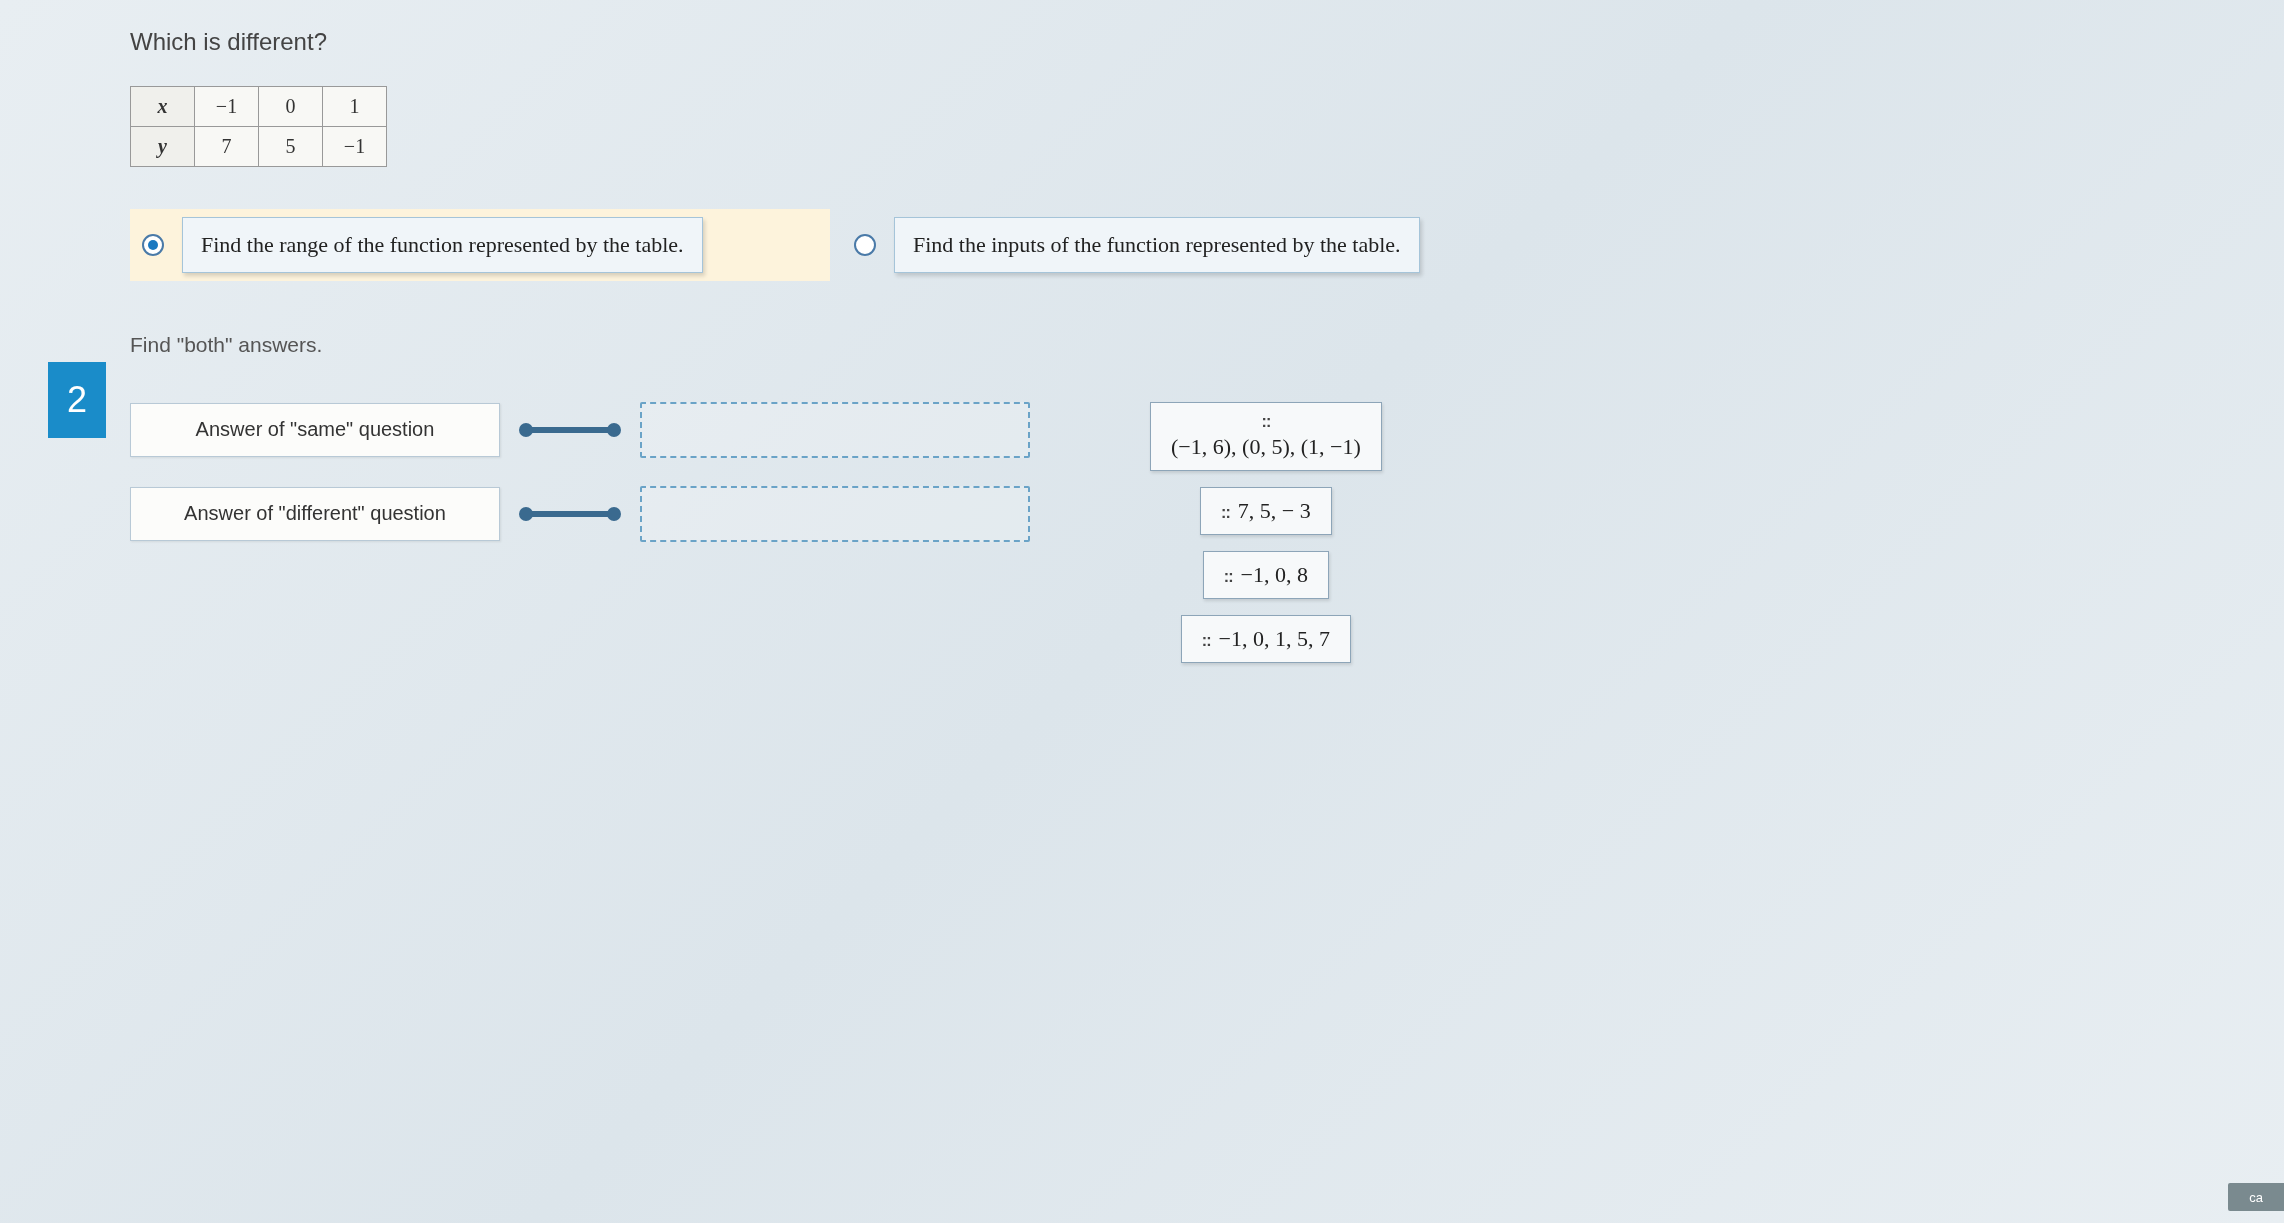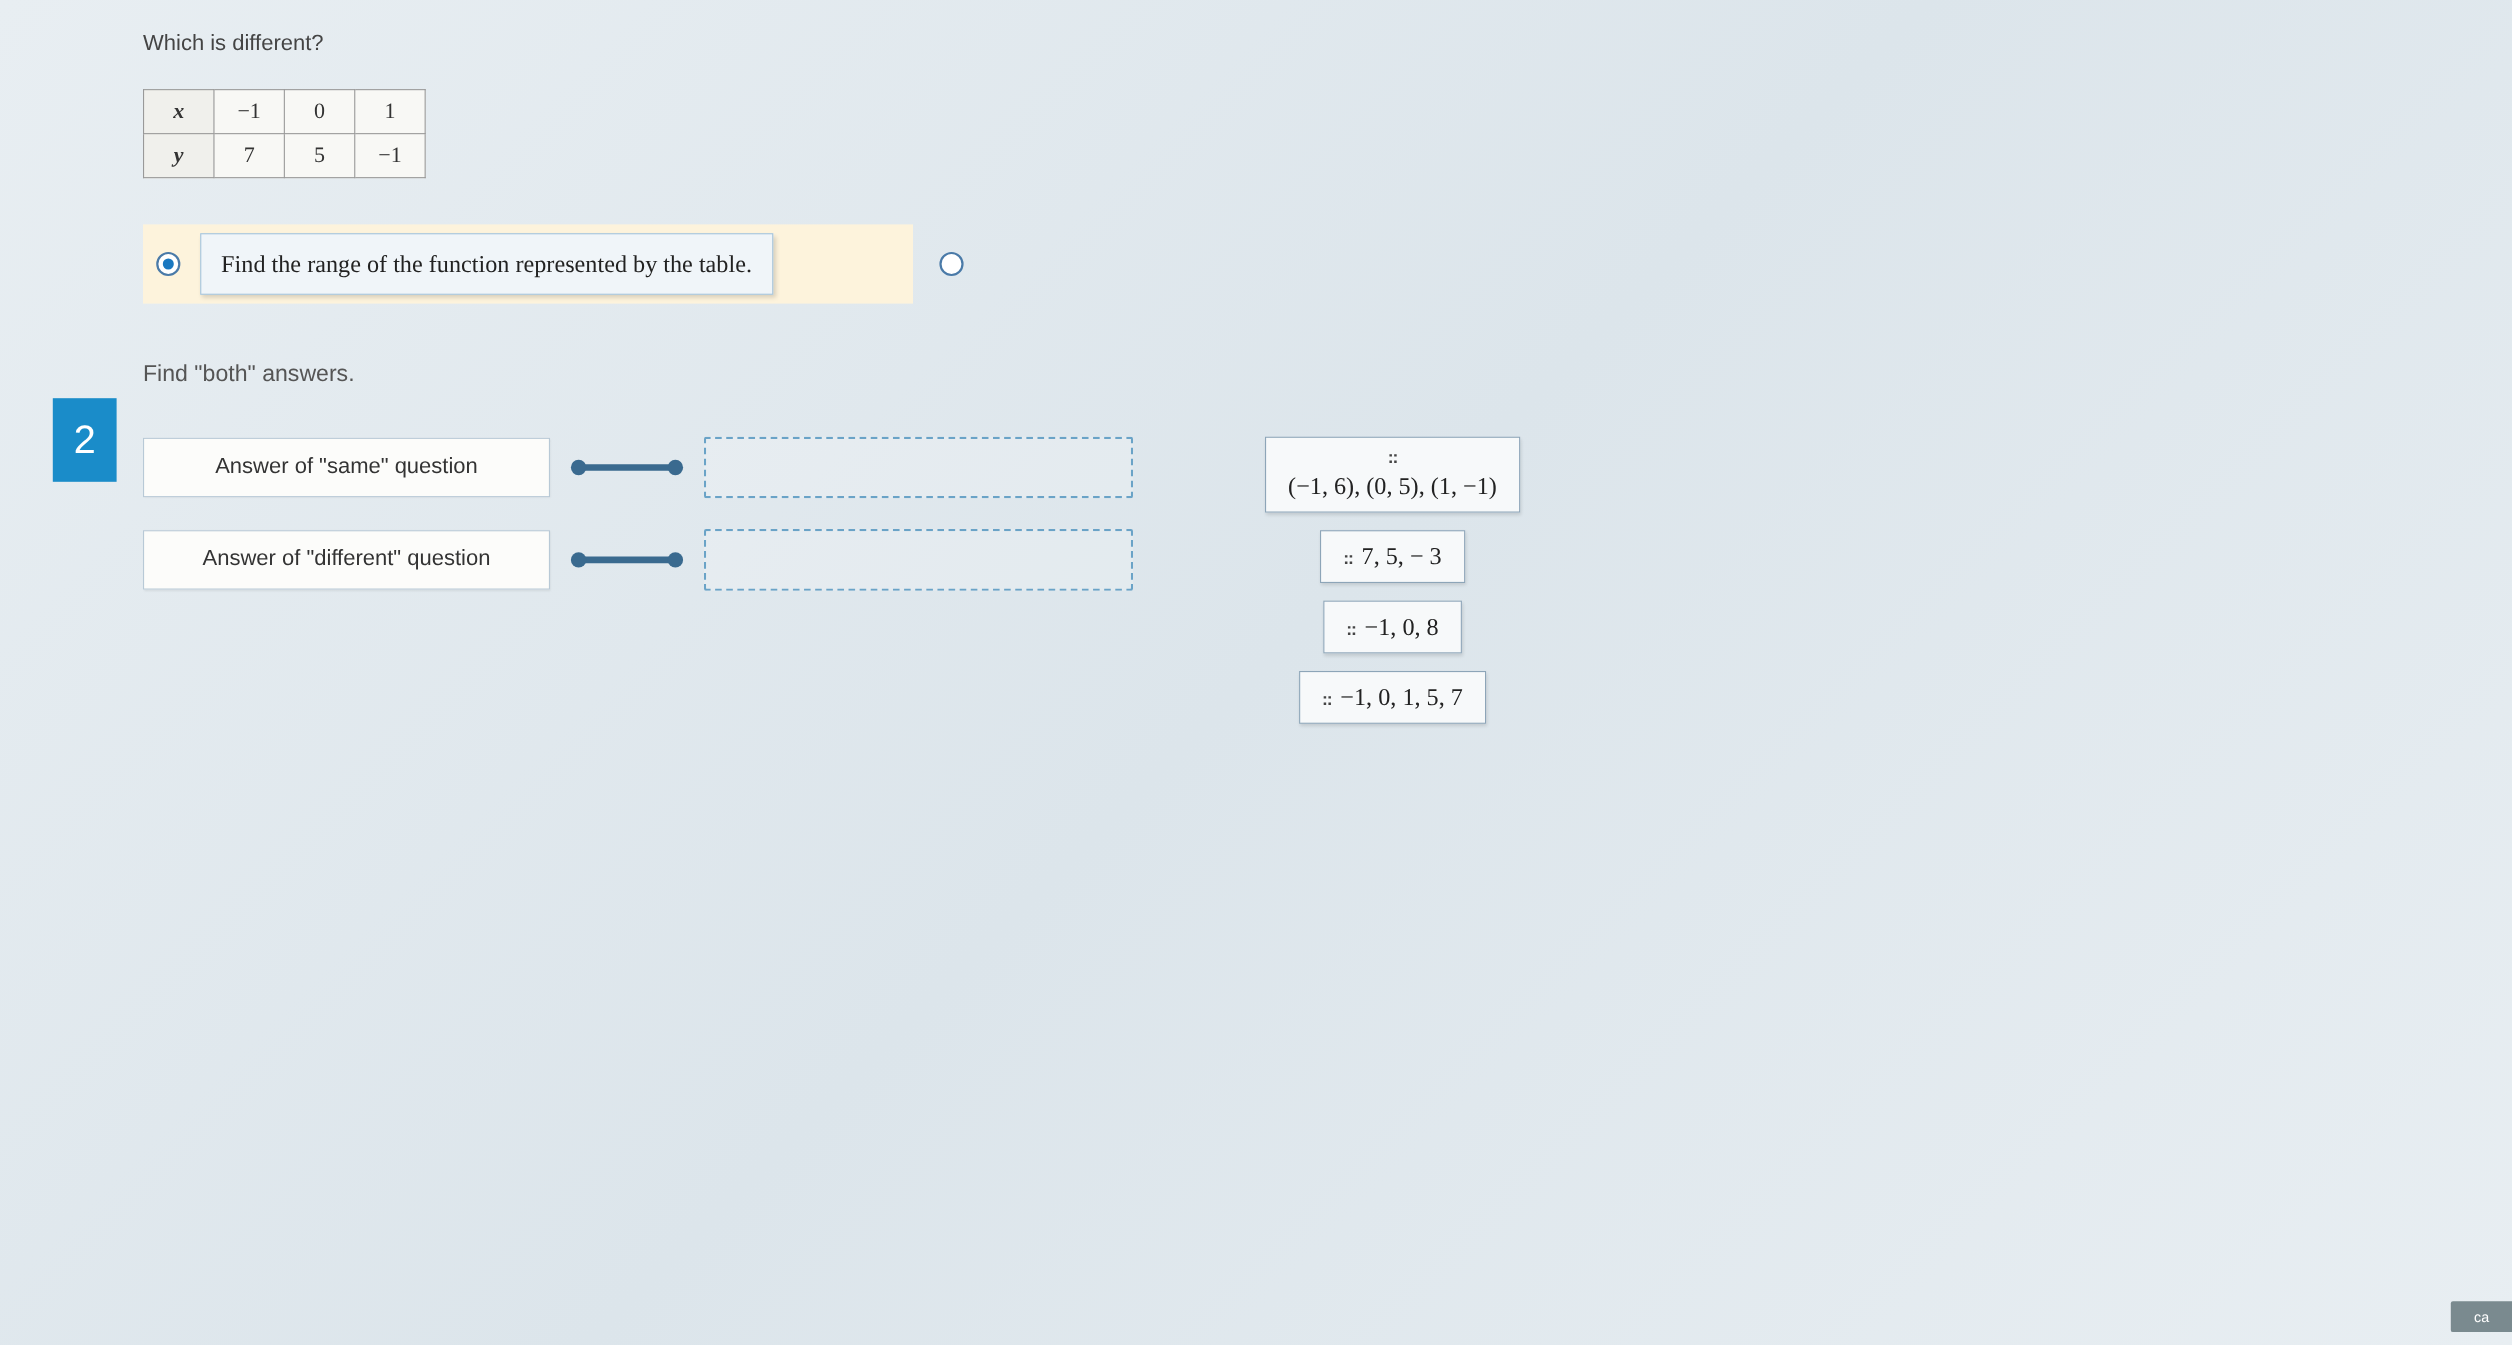--- a/index.html
+++ b/index.html
@@ -29,21 +29,21 @@
       justify-content: center;
       font-weight: normal;
     }
     .content {
       position: absolute;
       left: 130px;
       top: 28px;
       width: 2050px;
     }
     .prompt {
-      font-size: 20px;
+      font-size: 24px;
       color: #444;
       margin-bottom: 30px;
     }
     .xy-table {
       border-collapse: collapse;
       margin-bottom: 50px;
       background: #f8f8f5;
     }
     .xy-table td {
       border: 1px solid #999;
@@ -246,20 +246,21 @@
   </tbody>
     </table>
 
   <div class="options-grid">
     <div class="option selected">
       <div class="radio checked"></div>
       <div class="option-box">Find the range of the function represented by the table.</div>
     </div>
     <div class="option">
       <div class="radio"></div>
+      <div class="option-box">Find the inputs of the function represented by the table.</div>
     </div>
   </div>
 
   <div class="sub-prompt">Find "both" answers.</div>
 
   <div class="answer-section">
     <div class="answer-rows">
       <div class="answer-row">
         <div class="answer-label-box">Answer of "same" question</div>
         <div class="connector"></div>

